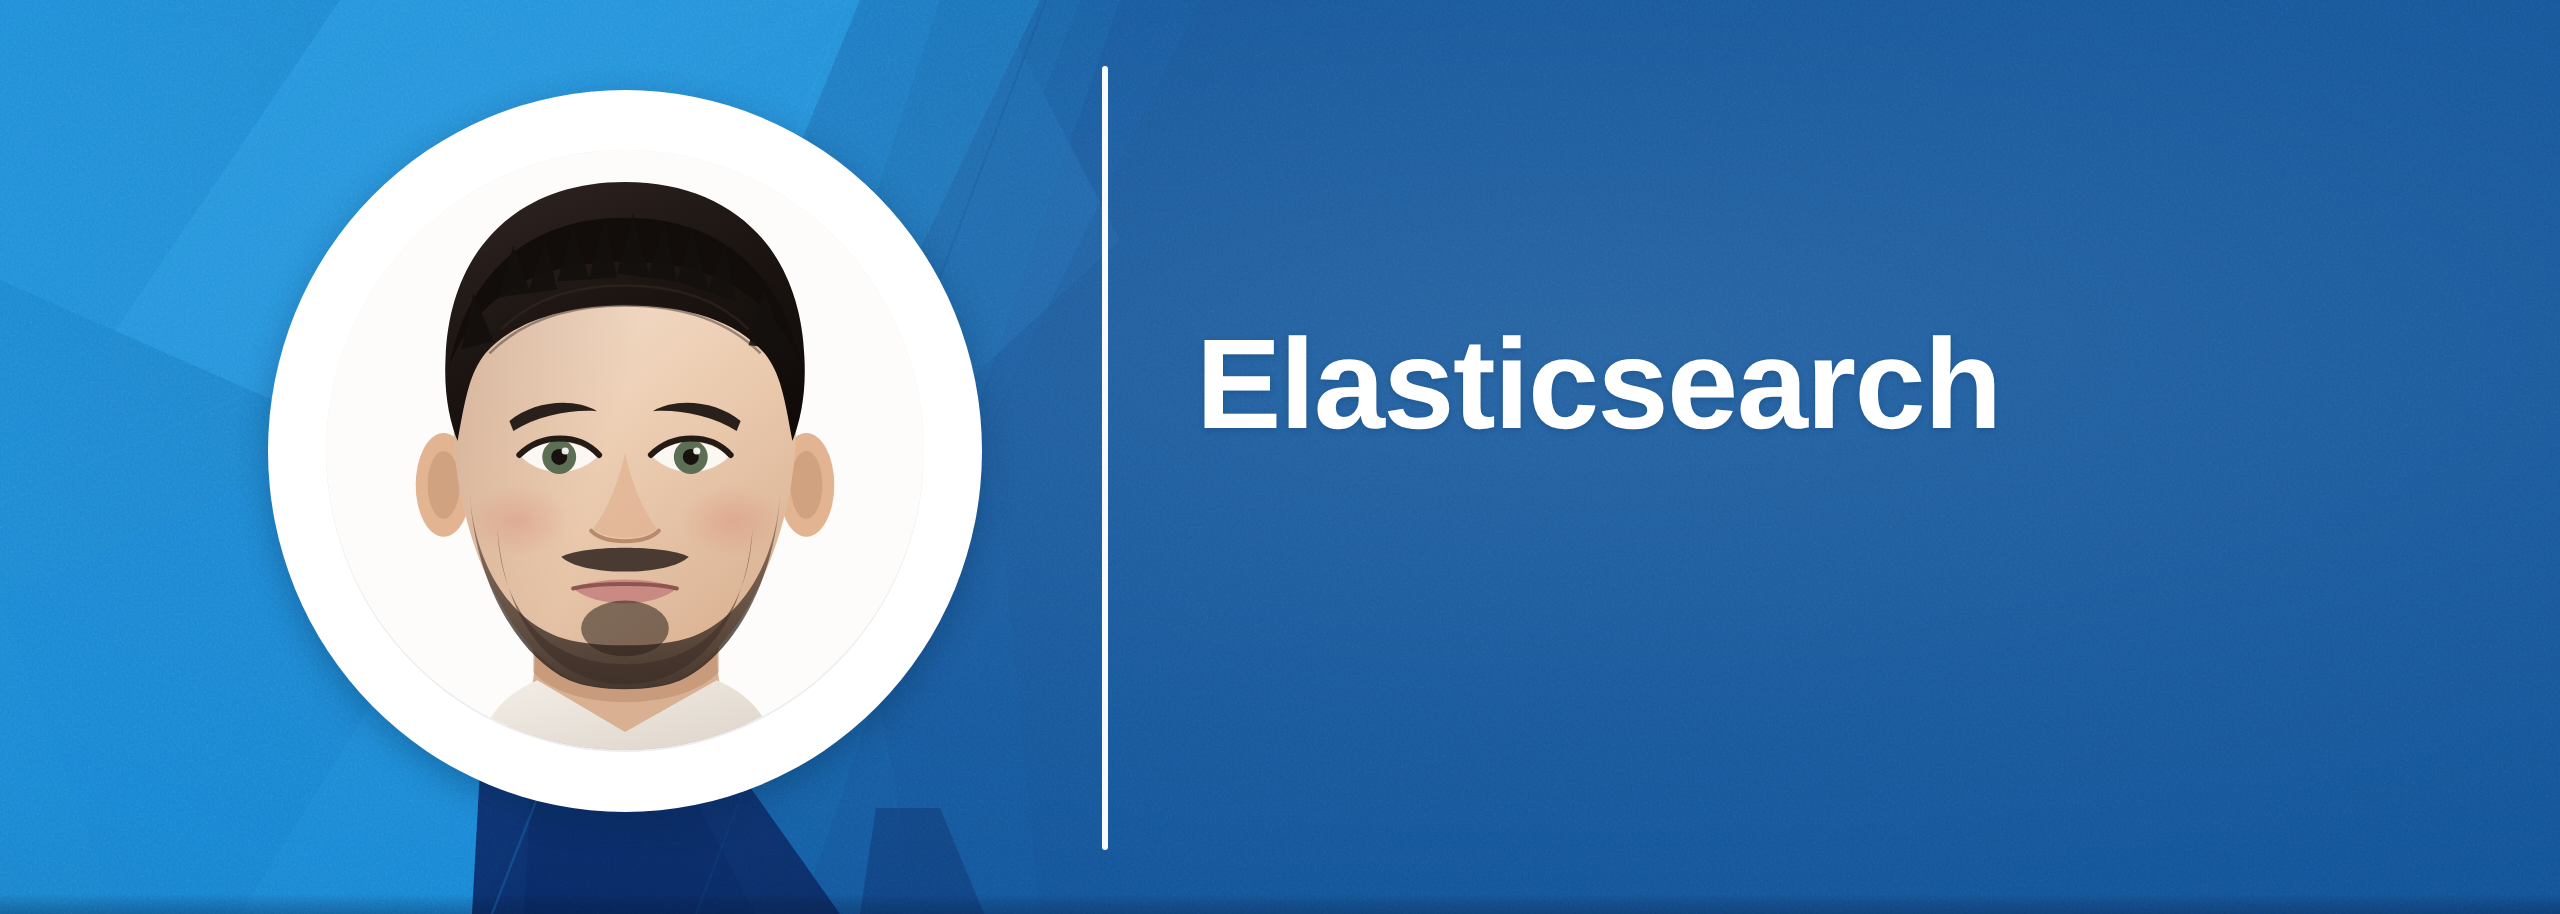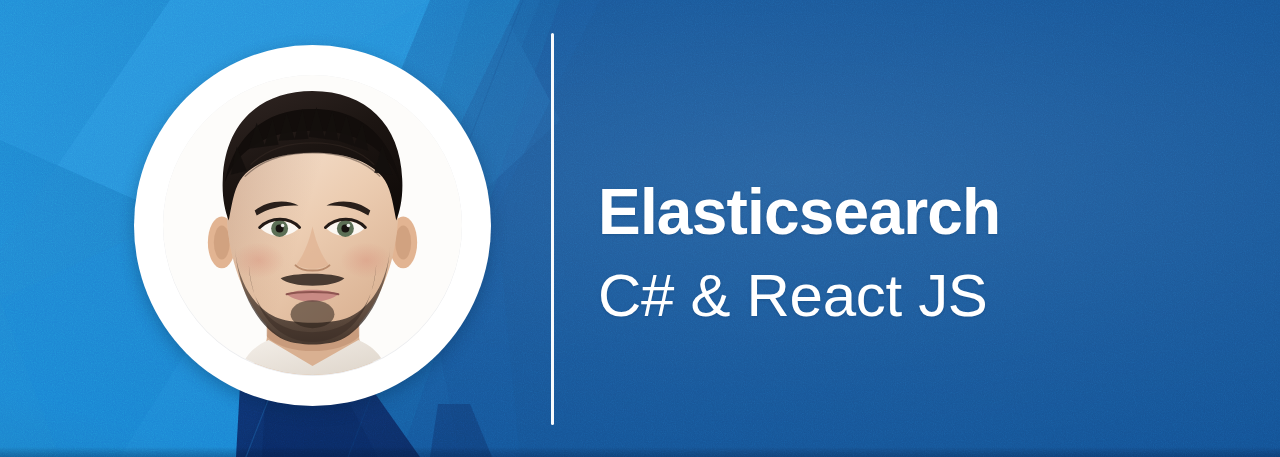--- a/index.html
+++ b/index.html
@@ -82,21 +82,20 @@
     opacity: .97;
   }
 
   
   #text-block {
     position: absolute;
     left: 598px;
     top: 0;
     width: 640px;
     height: 339px;
-    margin-top: 20px;
   }
   #headline {
     position: absolute;
     left: 0;
     top: 158px;
     margin: 0;
     font-size: 64px;
     line-height: 68px;
     font-weight: 700;
     letter-spacing: -0.8px;
@@ -327,16 +326,15 @@
           <ellipse cx="150" cy="240" rx="22" ry="14" fill="#2b201a" opacity="0.55"></ellipse>
         </g>
       </svg>
     </div>
   </div>
 
   <div id="divider"></div>
 
   <div id="text-block">
     <h1 id="headline">Elasticsearch</h1>
-    <h2 id="subheadline">C# &amp; React JS</h2>
   </div>
 
 </div>
 
 </body></html>

